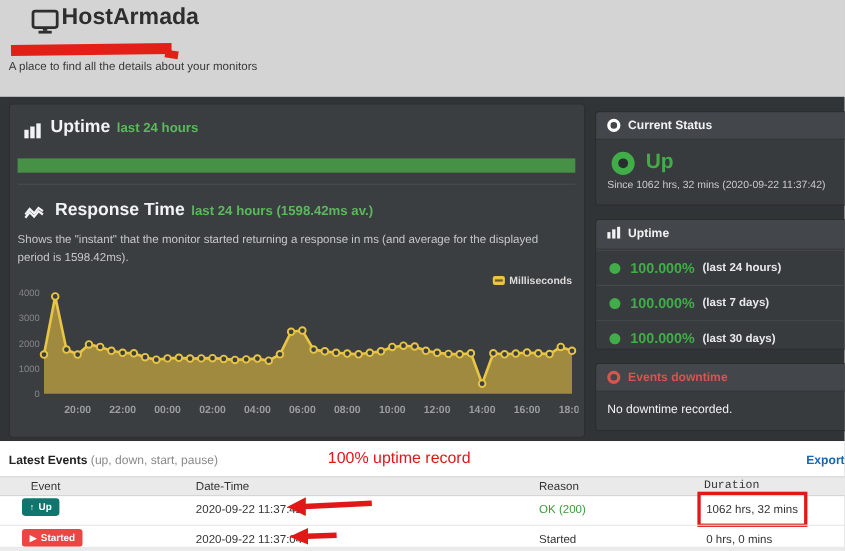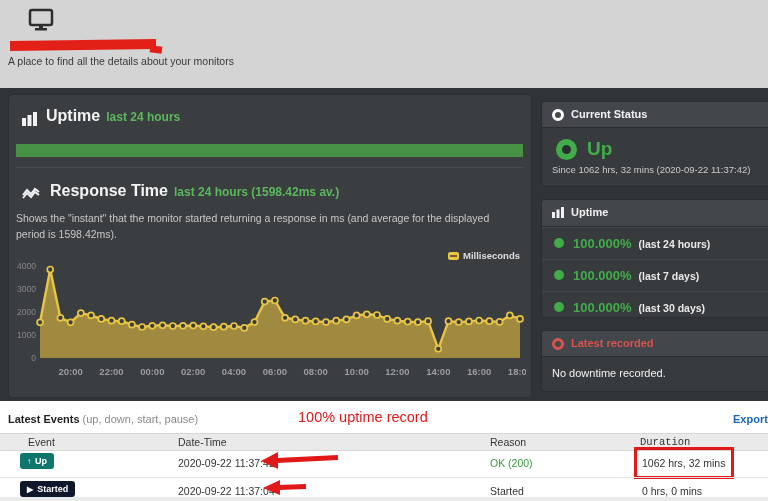--- a/index.html
+++ b/index.html
@@ -58,38 +58,39 @@
   .export-link{position:absolute;left:733px;top:413px;font-size:11px;font-weight:bold;color:#1a66b3;text-decoration:none;}
   .table-header{position:absolute;left:0;top:433px;width:768px;height:18px;background:#eaeaea;
                 border-top:1px solid #d6d6d6;border-bottom:1px solid #d6d6d6;box-sizing:border-box;}
   .th{position:absolute;top:436px;font-size:10.5px;color:#333;}
   .td{position:absolute;font-size:10.5px;color:#333;}
   .td-green{color:#3c9a3c;}
   .row-sep{position:absolute;left:0;top:477px;width:768px;height:1px;background:#e6e6e6;}
   .badge{position:absolute;border-radius:3px;color:#fff;font-size:9px;font-weight:bold;padding:3px 7px;}
   .badge .bicon{font-size:8px;margin-right:4px;}
   .badge-up{left:20px;top:453px;background:#0f766e;}
-  .badge-started{left:20px;top:481px;background:#0f172a;}
+  .badge-started{left:20px;top:481px;background:#ef4444;}
   .red-outline-box{position:absolute;left:634px;top:447px;width:94px;height:26px;border:3px solid #e01818;}
   .bottom-strip{position:absolute;left:0;top:497px;width:768px;height:4px;background:#eaeaea;}
   .arrows-overlay{position:absolute;left:0;top:401px;pointer-events:none;}
 </style>
 </head>
 <body>
 
 <div id="app">
 
   <div class="top-header">
     <span class="monitor-icon">
       <svg width="26" height="24" viewBox="0 0 26 24">
         <rect x="2" y="2" width="22" height="15" rx="2" fill="none" stroke="#2e2e2e" stroke-width="2.5"></rect>
         <rect x="11" y="17" width="4" height="3" fill="#2e2e2e"></rect>
         <rect x="7" y="20" width="12" height="2.5" fill="#2e2e2e"></rect>
       </svg>
     </span>
+    <div class="site-title">HostArmada</div>
     <div class="redaction"></div>
     <div class="redaction-tail"></div>
     <div class="site-subtitle">A place to find all the details about your monitors</div>
   </div>
 
   <div class="dark-band"></div>
 
   <div class="main-panel"></div>
 
   <span style="position:absolute;left:22px;top:112px;">
@@ -216,21 +217,21 @@
     <div class="uptime-row">
       <span class="dot dot-green-sm"></span><span class="uptime-pct">100.000%</span><span class="uptime-period">(last 7 days)</span>
     </div>
     <div class="uptime-row">
       <span class="dot dot-green-sm"></span><span class="uptime-pct">100.000%</span><span class="uptime-period">(last 30 days)</span>
     </div>
   </div>
 
   <div class="side-box" style="top:330px;height:62px;">
     <div class="side-box-header downtime-header">
-      <span class="dot dot-red-sm"></span><span>Latest recorded</span>
+      <span class="dot dot-red-sm"></span><span>Events downtime</span>
     </div>
     <div class="downtime-body">No downtime recorded.</div>
   </div>
 
   <div class="events-section"></div>
   <div class="events-title">
     <span>Latest Events</span>
     <span class="events-title-suffix">(up, down, start, pause)</span>
   </div>
   <div class="annotation-red">100% uptime record</div>

